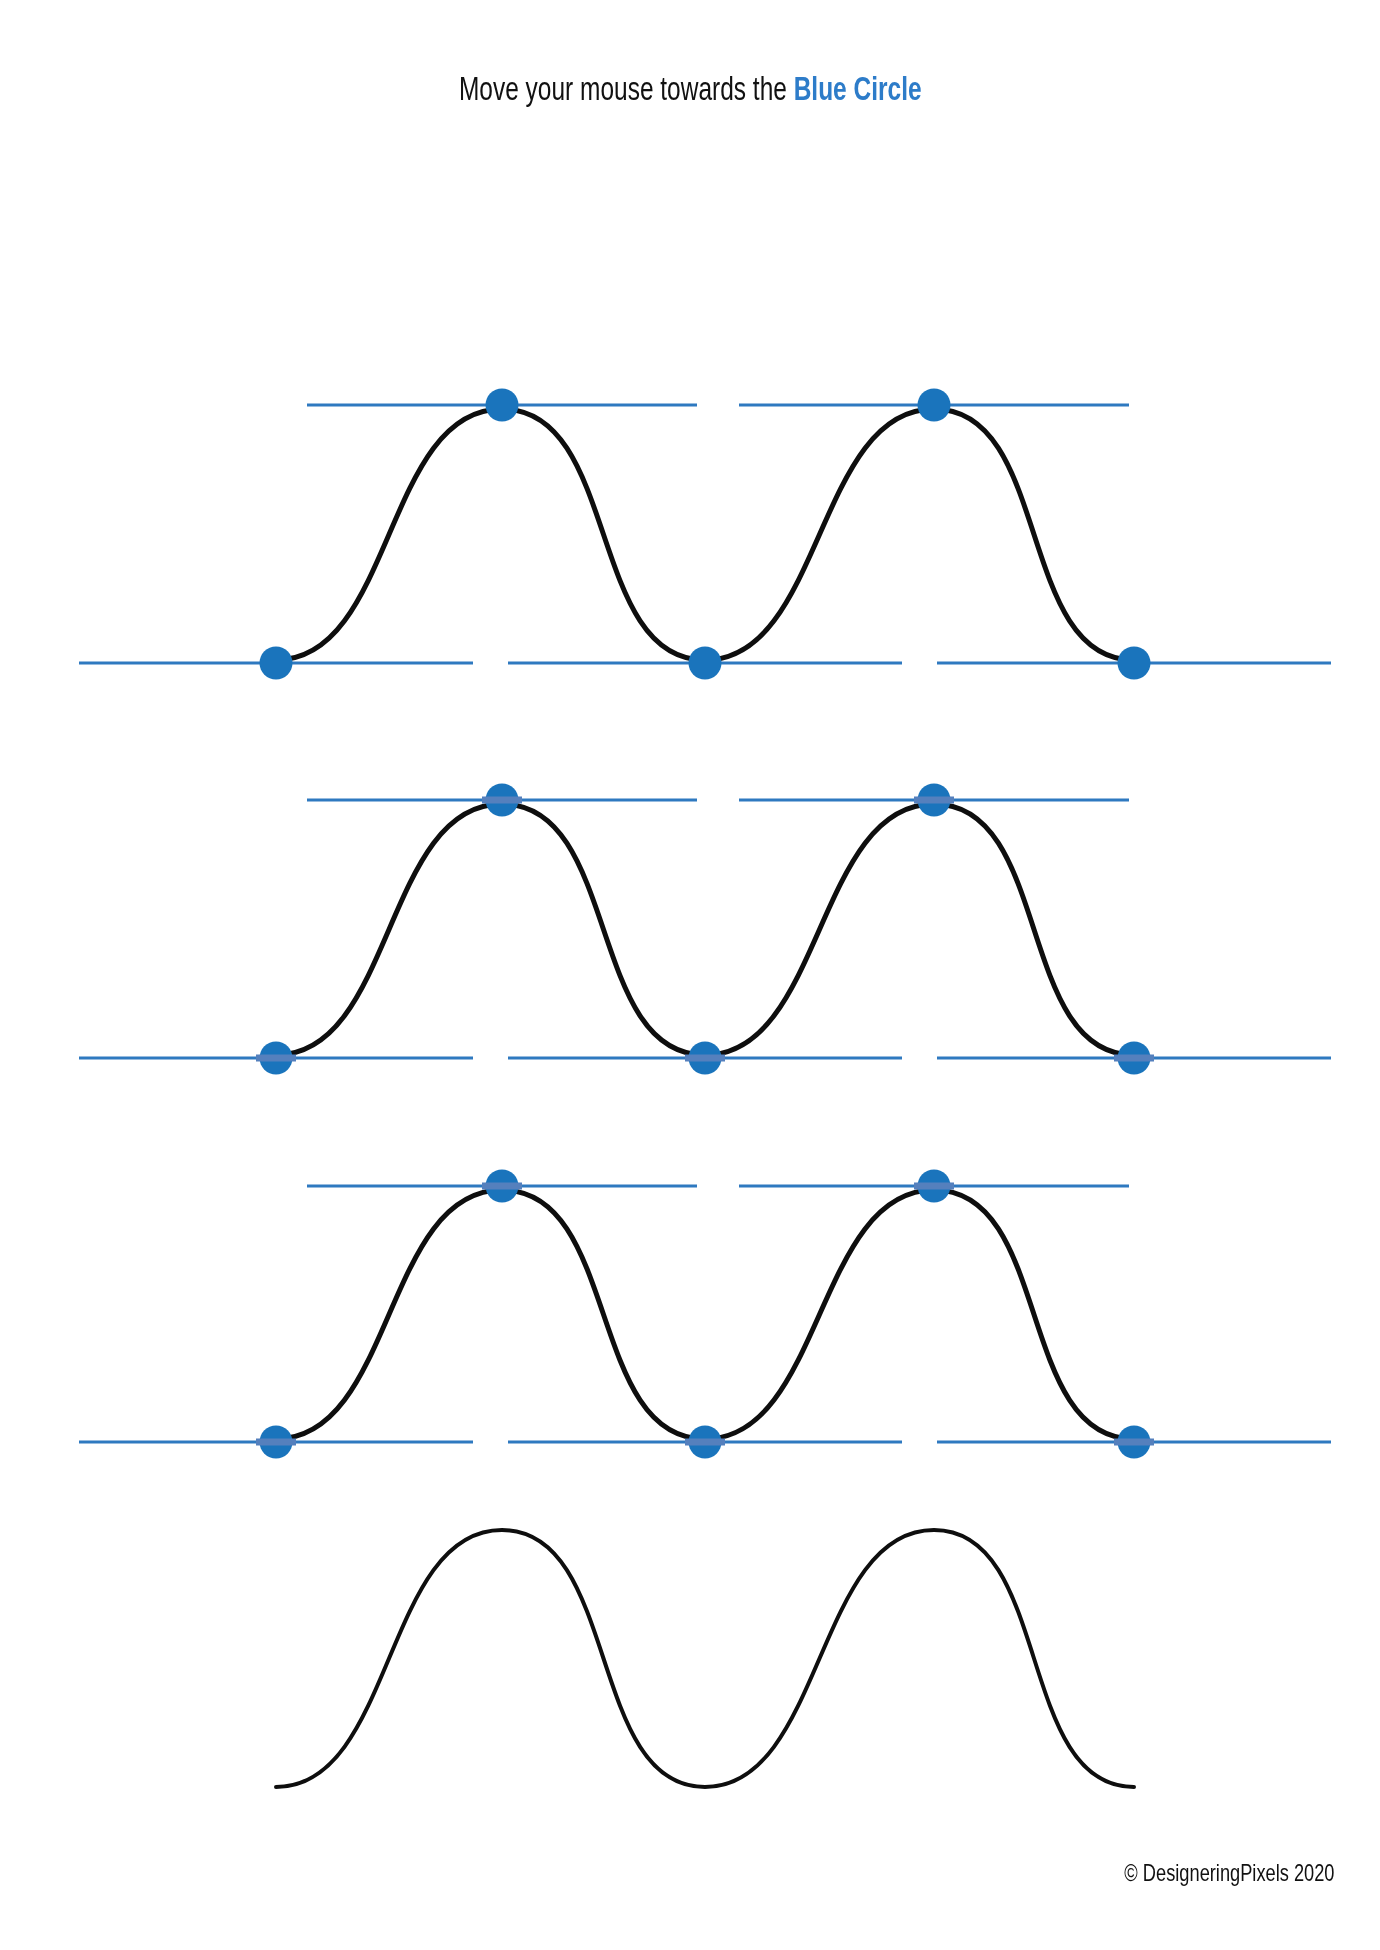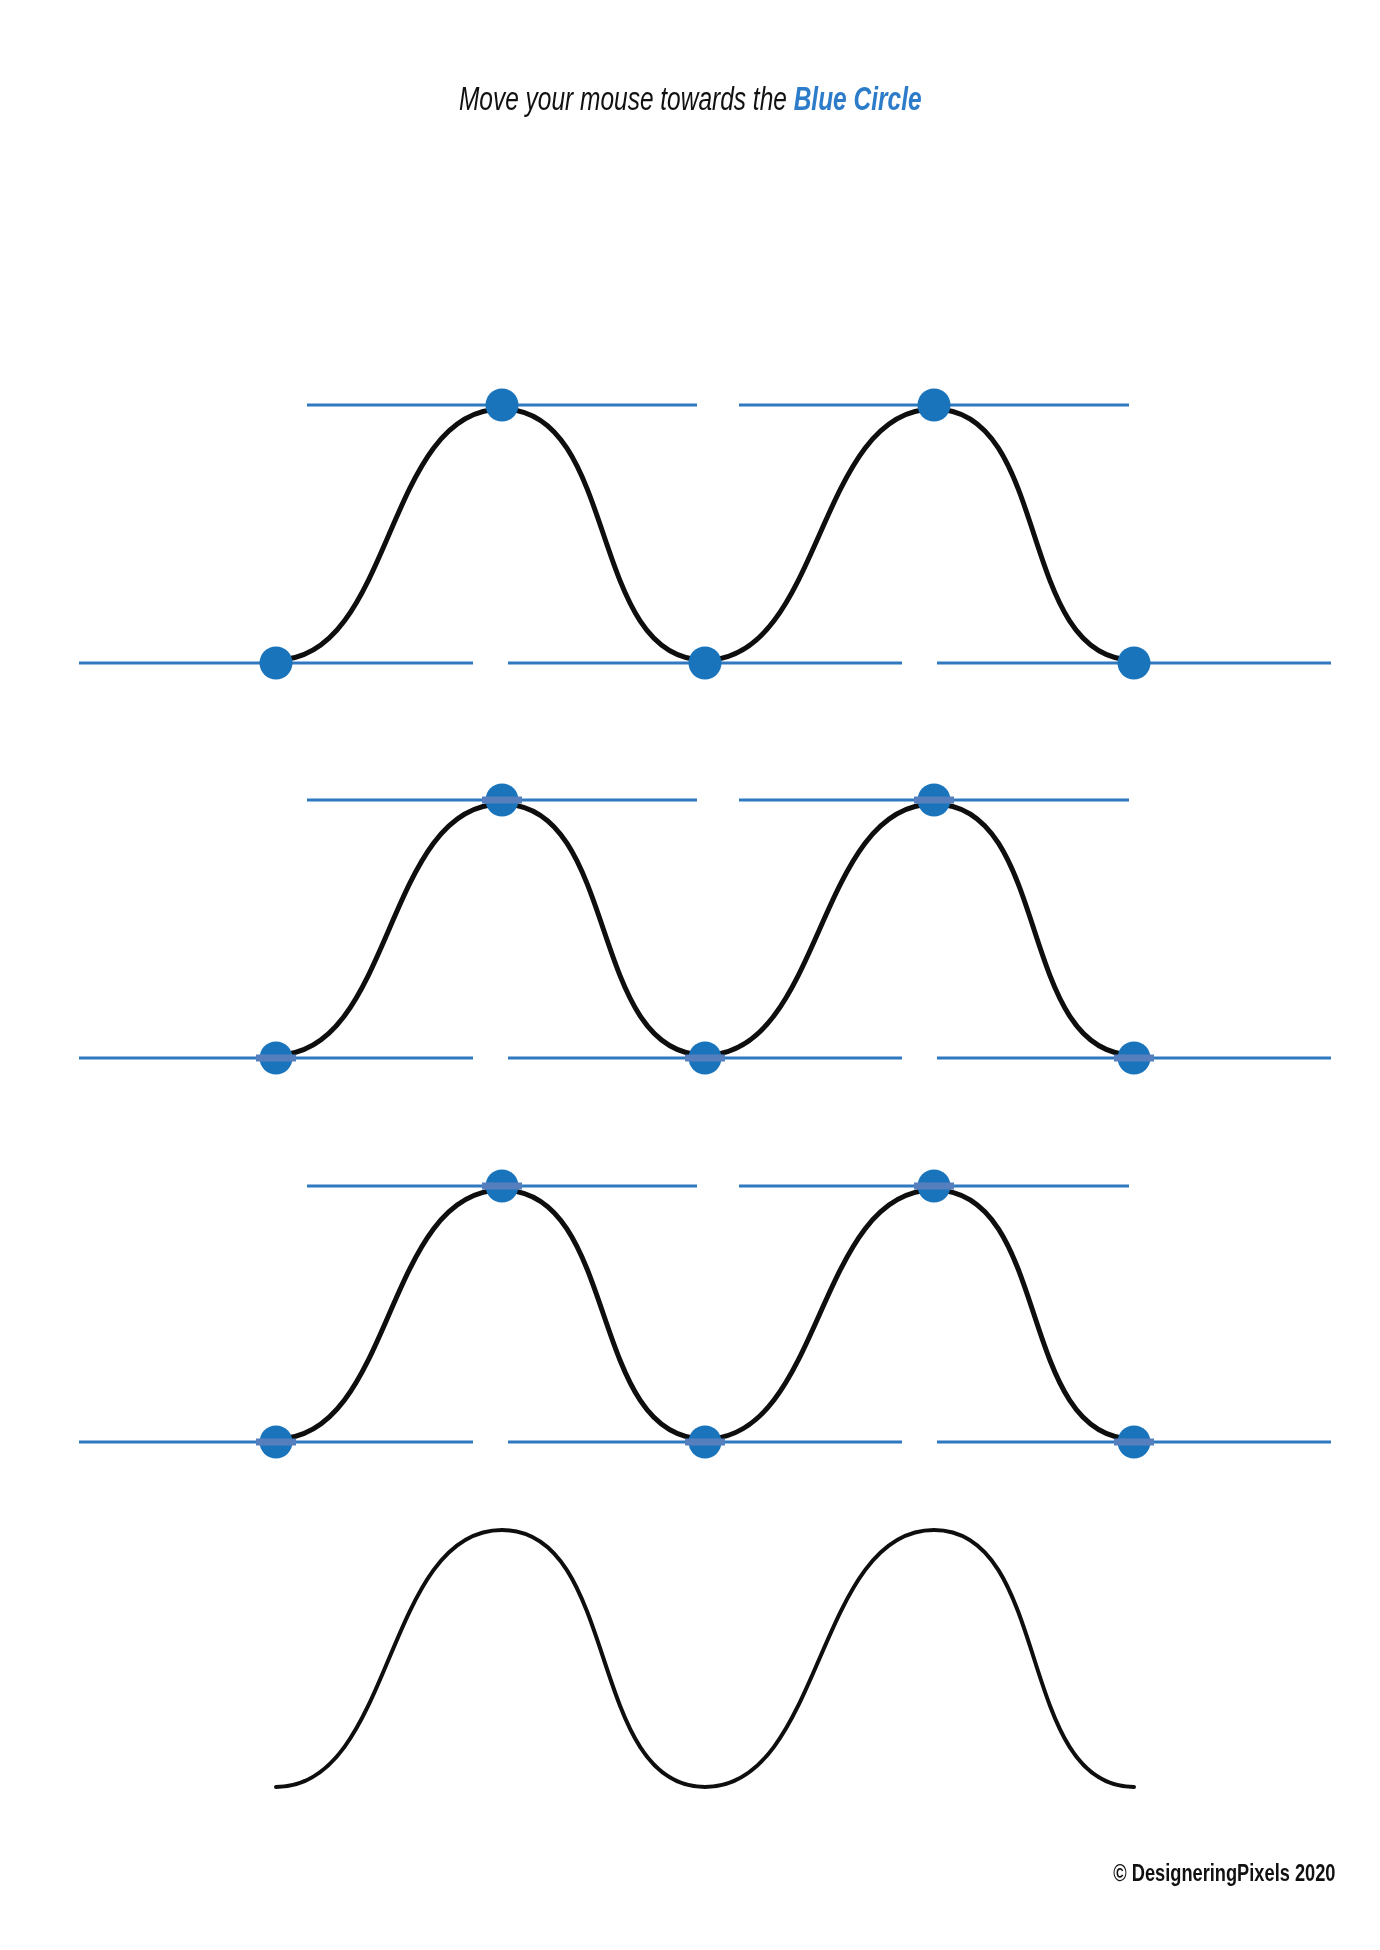--- a/index.html
+++ b/index.html
@@ -2,36 +2,36 @@
 <html style="--text-black: #111111; --accent-blue: #2d7cc9;"><head>
 <meta charset="utf-8">
 <style>
   html,body{margin:0;padding:0;}
   body{
     width:1380px;height:1950px;position:relative;overflow:hidden;
     background:#ffffff;
     font-family:"Liberation Sans", sans-serif;
   }
   #instructions{
-    position:absolute;top:75px;left:0;width:1380px;font-style:italic;
+    position:absolute;top:65px;left:0;width:1380px;
   }
   .instr-line{
     text-align:center;height:47px;line-height:47px;
     font-size:34px;color:var(--text-black,#111);white-space:nowrap;
   }
   .squeeze{
     display:inline-block;transform:scaleX(0.72);transform-origin:50% 50%;white-space:pre;
   }
   .seg-normal{font-weight:normal;}
   .seg-bold{font-weight:bold;}
   .seg-blue-bold{font-weight:bold;color:var(--accent-blue,#2d7cc9);}
   #diagram-svg{position:absolute;left:0;top:0;}
   #footer-copyright{
     position:absolute;top:1858px;right:45px;height:30px;line-height:30px;
-    font-size:24px;color:var(--text-black,#111);white-space:nowrap;font-weight:bold;
+    font-size:24px;color:var(--text-black,#111);white-space:nowrap;
   }
   #footer-copyright .squeeze{transform-origin:100% 50%;transform:scaleX(0.76);}
 </style>
 </head>
 <body>
 
 <svg id="diagram-svg" width="1380" height="1950" viewBox="0 0 1380 1950" xmlns="http://www.w3.org/2000/svg">
     <g>
       <line x1="79" y1="663" x2="473" y2="663" stroke="#2e79c0" stroke-width="3"></line>
       <line x1="508" y1="663" x2="902" y2="663" stroke="#2e79c0" stroke-width="3"></line>

